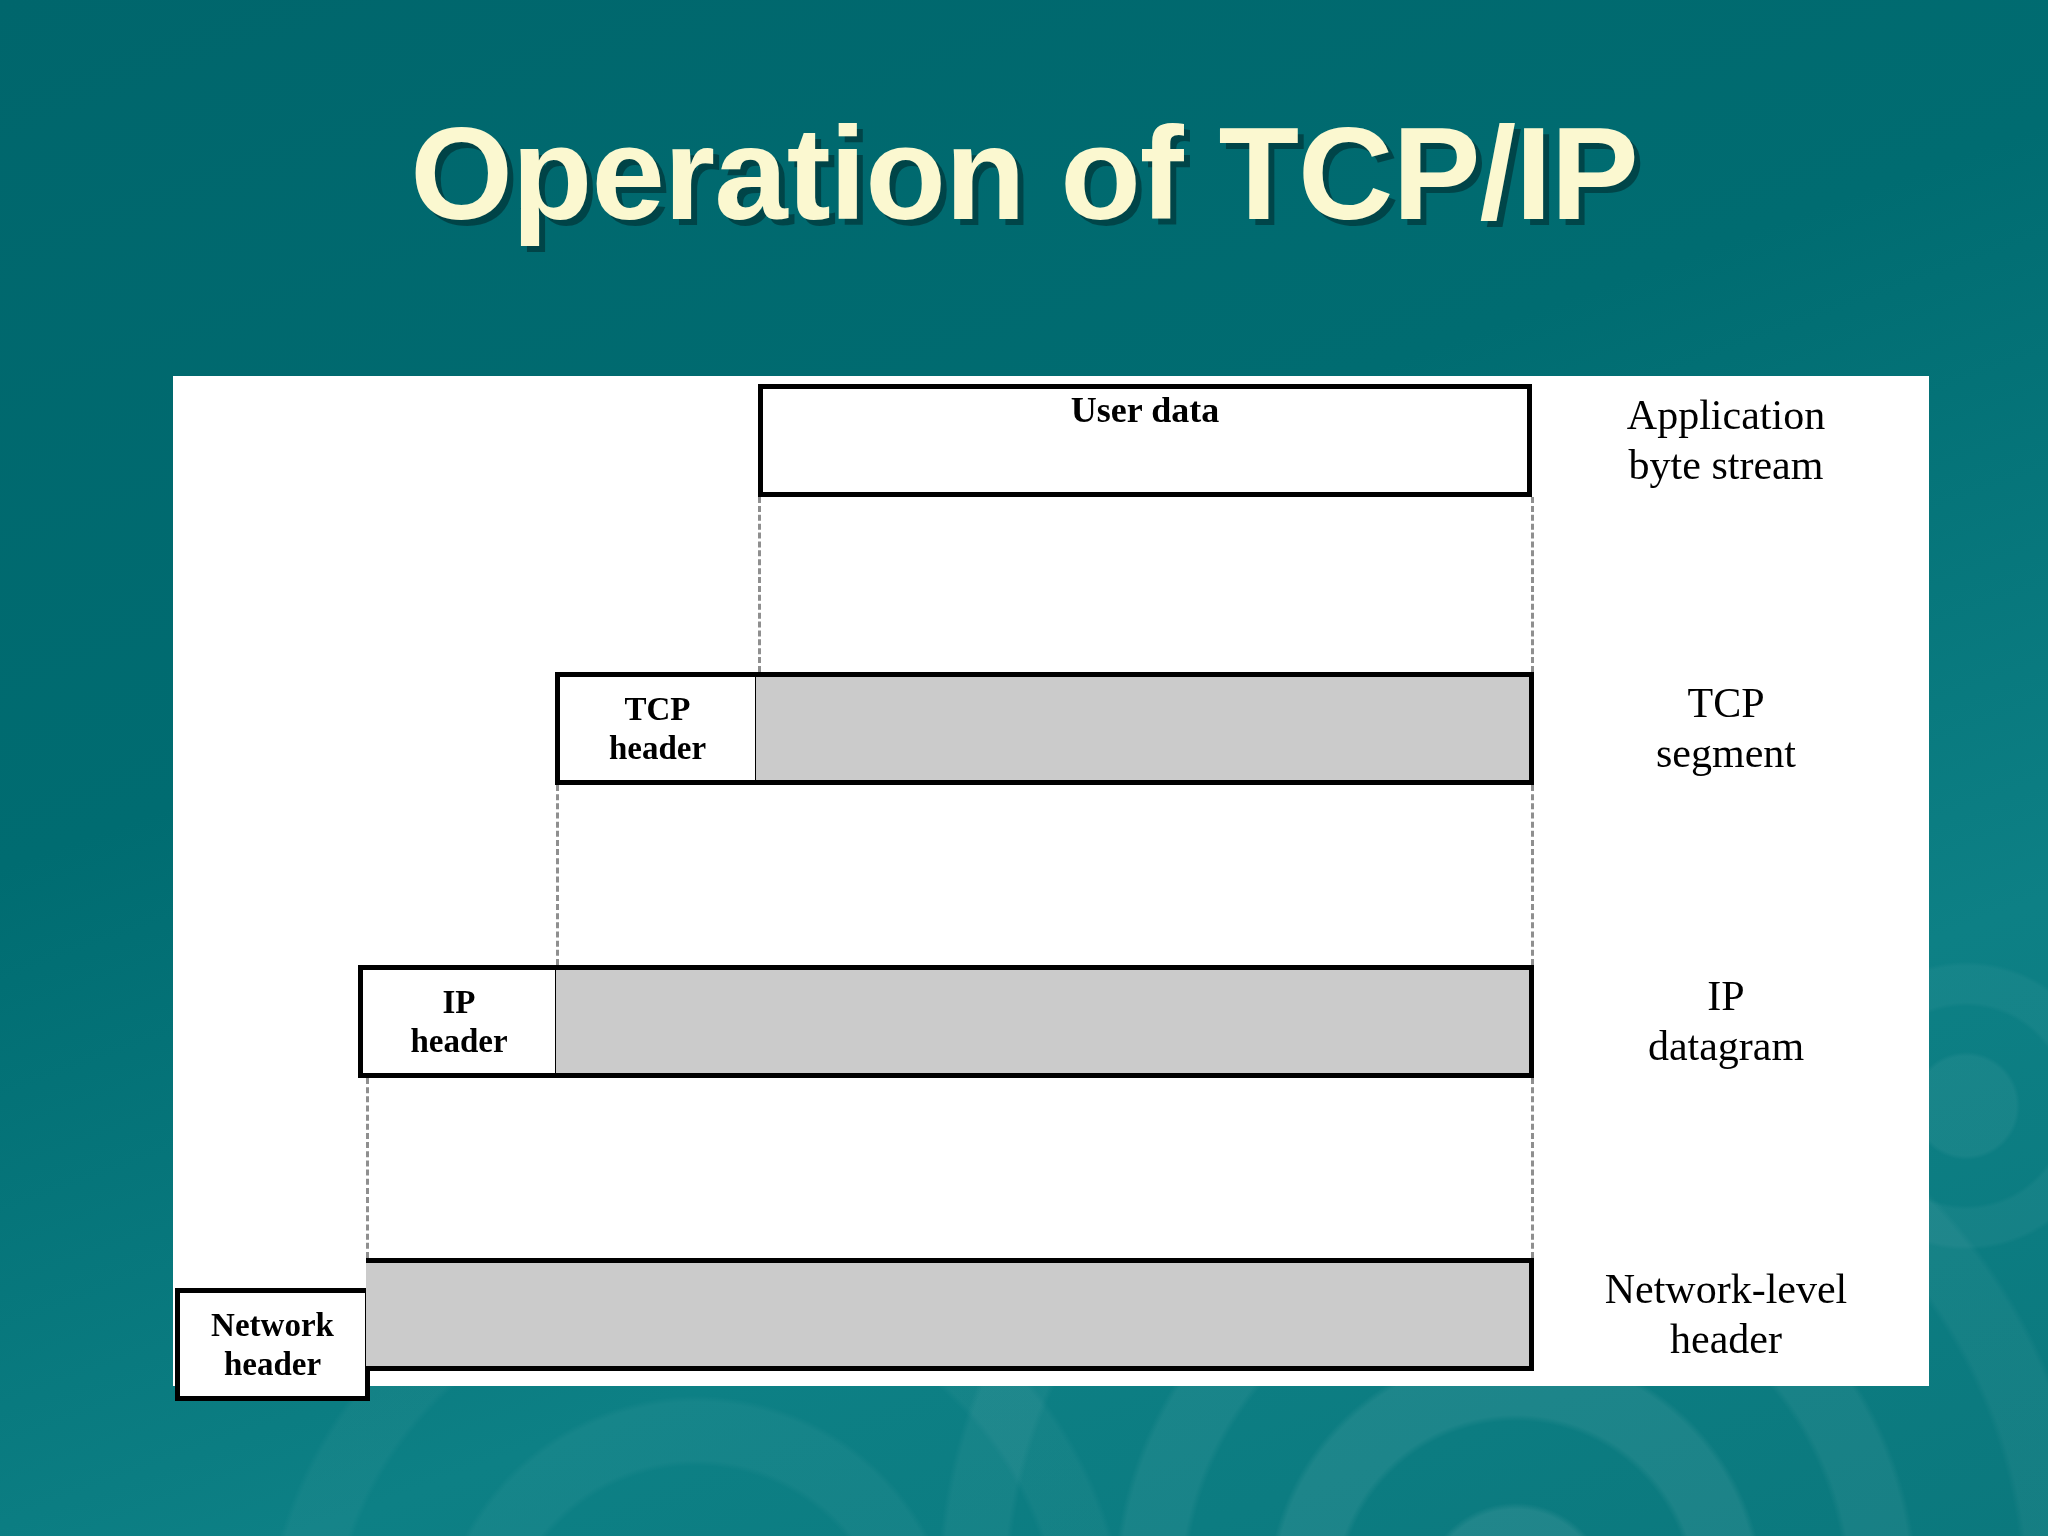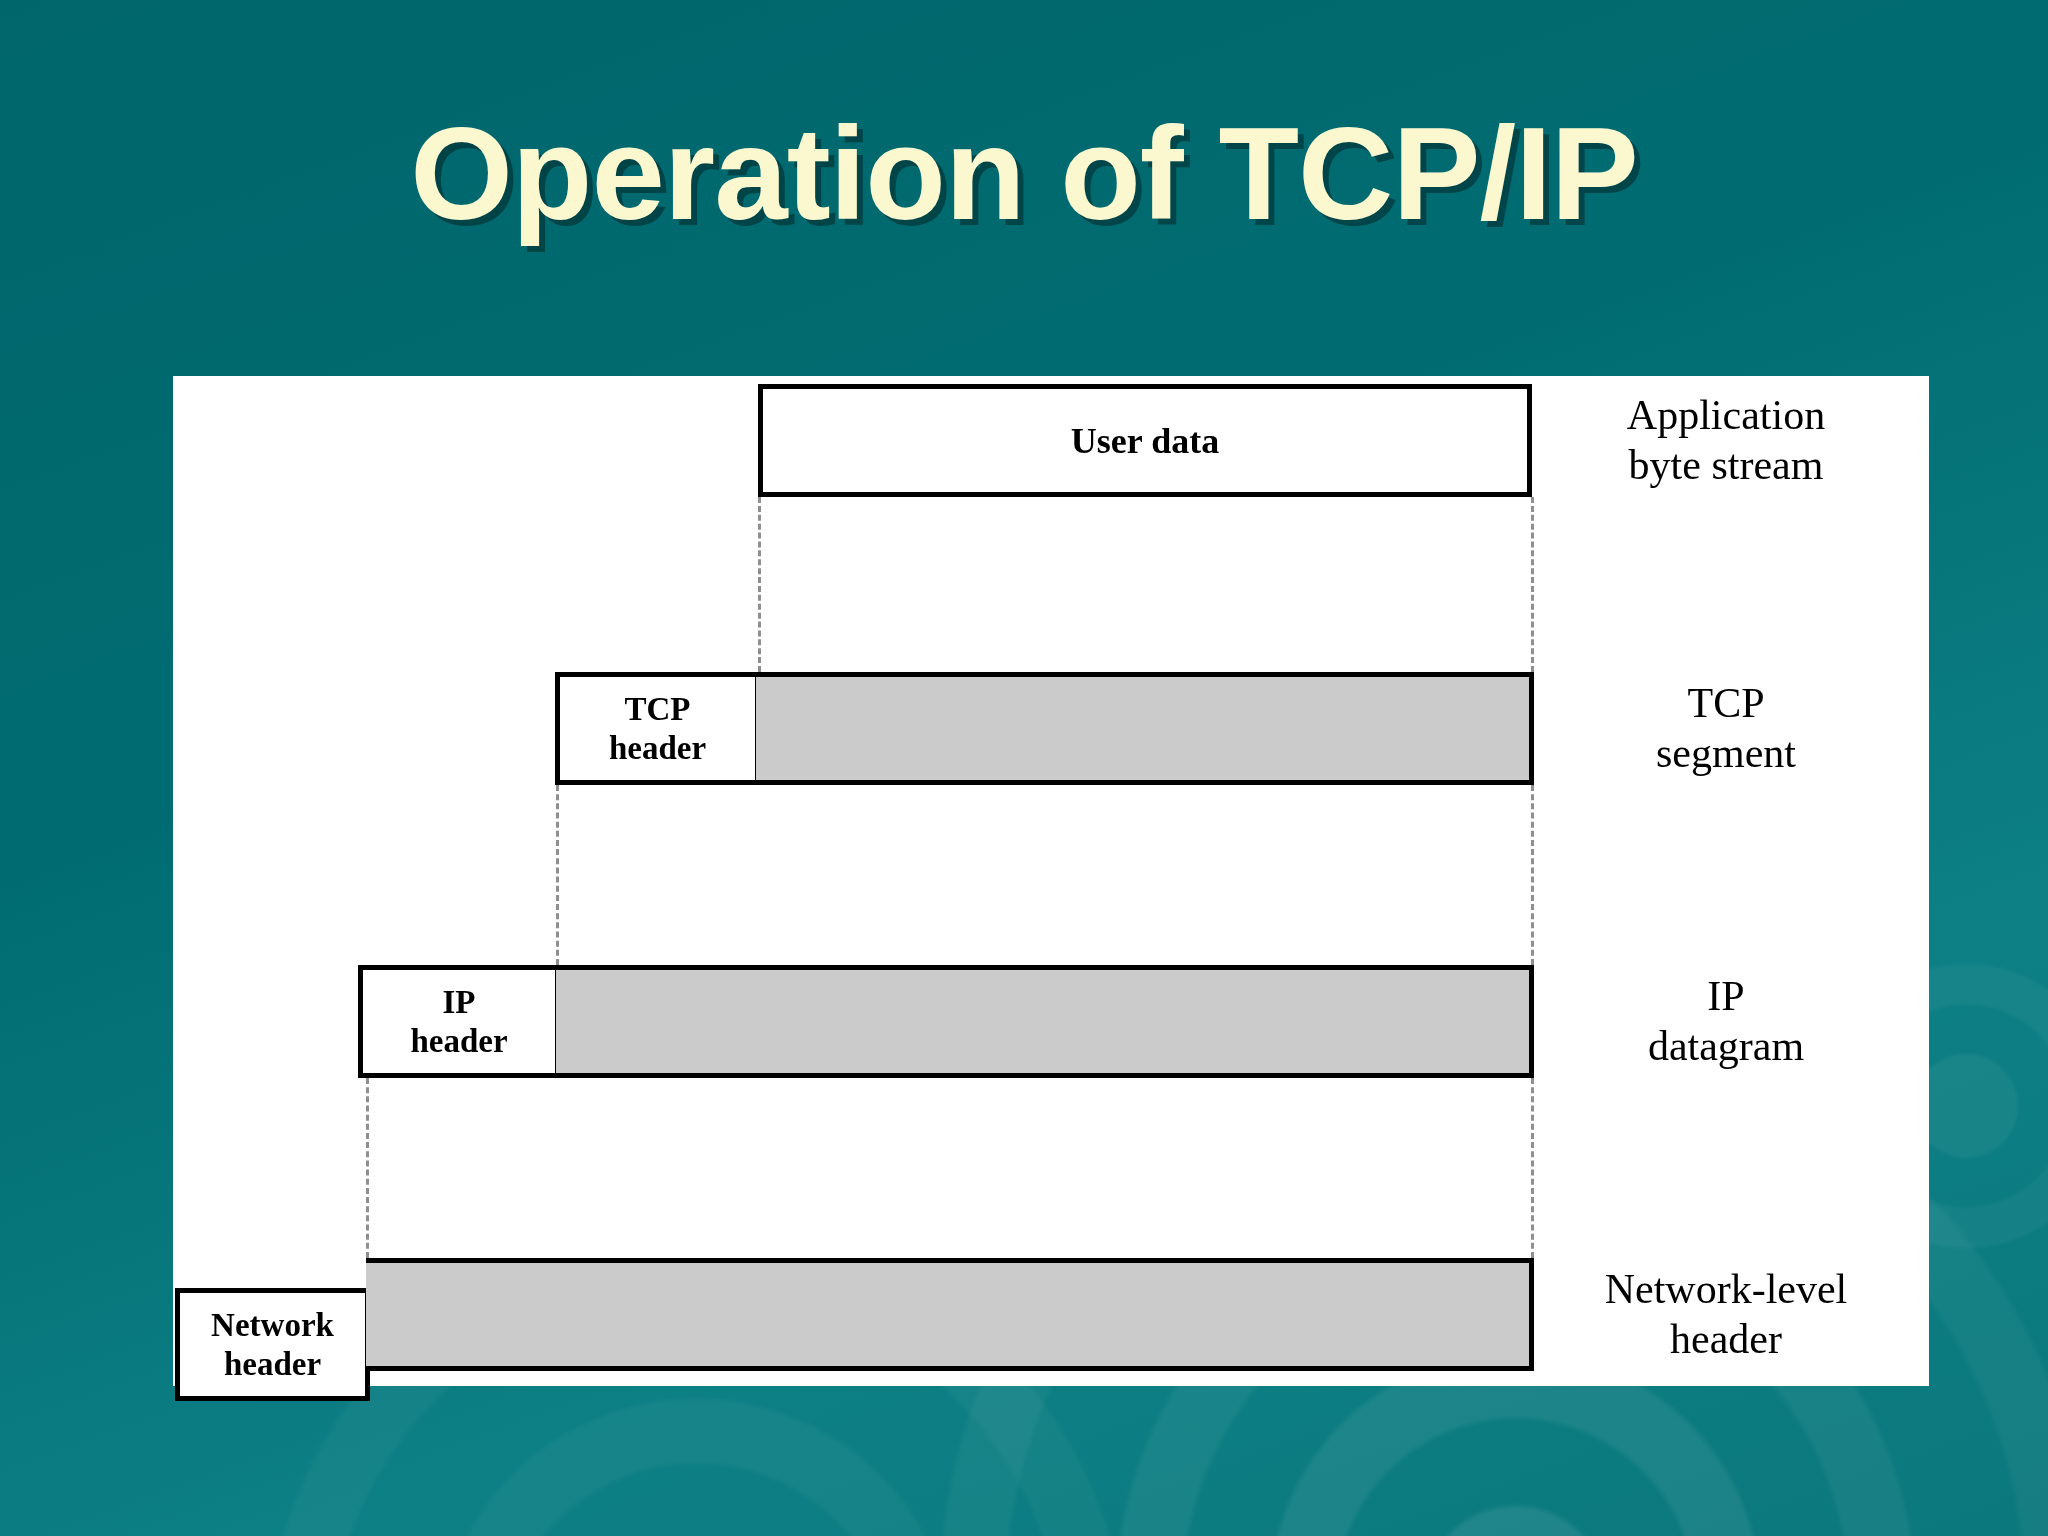--- a/index.html
+++ b/index.html
@@ -107,21 +107,21 @@
     font-size: 42px;
     line-height: 1.18;
     color: #000;
     text-align: center;
     white-space: pre-line;
   }
 
   
   #userdata-box {
     left: 585px; top: 8px; width: 774px; height: 113px;
-    display: flex; align-items: center; justify-content: center;
+    display: flex; align-items: flex-start; justify-content: center;
   }
   #label-app { left: 1388px; top: 15px; width: 330px; }
 
   
   #tcp-hdr   { left: 382px; top: 296px; width: 205px; height: 113px; }
   #tcp-pay   { left: 583px; top: 296px; width: 778px; height: 113px; }
   #label-tcp { left: 1388px; top: 303px; width: 330px; }
 
   
   #ip-hdr    { left: 185px; top: 589px; width: 202px; height: 113px; }

